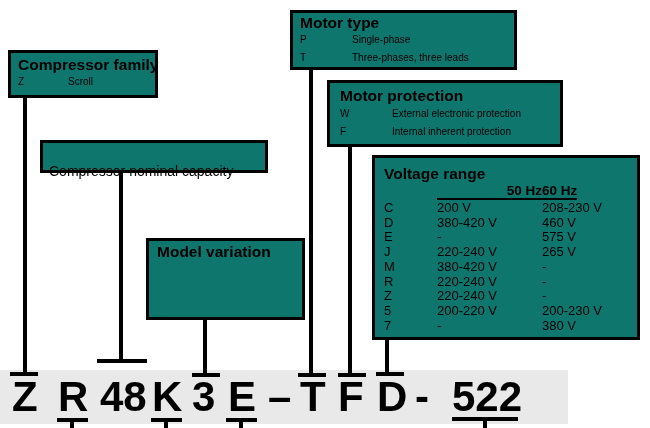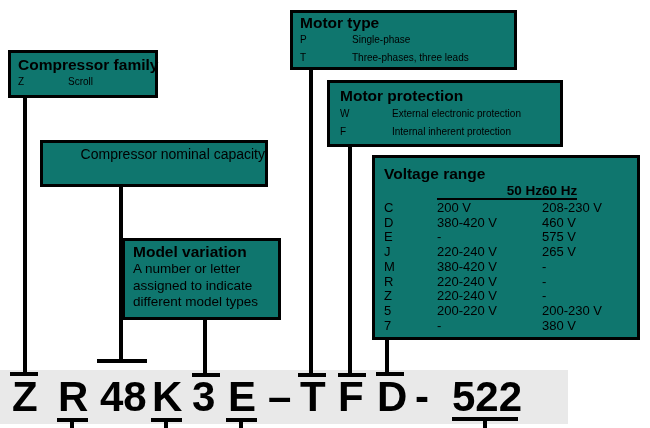--- a/index.html
+++ b/index.html
@@ -9,22 +9,22 @@
   }
   
   .band{position:absolute;left:0;top:370px;width:568px;height:54px;background:#e9e9e9;}
   
   .k{position:absolute;background:#000;}
   
   .box{position:absolute;border:3px solid #000;background:#0f766e;box-sizing:border-box;}
   .b-family{left:8px;top:50px;width:150px;height:48px;padding:3px 0 0 7px;}
   .b-mtype{left:290px;top:10px;width:227px;height:60px;padding:1px 0 0 7px;}
   .b-mprot{left:327px;top:80px;width:236px;height:67px;padding:4px 0 0 10px;}
-  .b-cap{left:40px;top:140px;width:228px;height:47px;padding:1px 0 0 6px;text-align:right;}
-  .b-var{left:122px;top:238px;width:159px;height:82px;padding:2px 0 0 8px;}
+  .b-cap{left:40px;top:140px;width:228px;height:33px;padding:18px 0 0 6px;}
+  .b-var{left:146px;top:238px;width:159px;height:82px;padding:2px 0 0 8px;}
   .b-volt{left:372px;top:155px;width:268px;height:185px;padding:6px 0 0 9px;}
   .btitle{font-size:15.5px;font-weight:bold;line-height:17px;white-space:nowrap;}
   .b-mprot .btitle,.b-var .btitle{line-height:18px;}
   .b-volt .btitle{line-height:19px;}
   .brow{font-size:10px;line-height:17px;white-space:nowrap;}
   .b-mtype .brow{line-height:17.5px;}
   .b-mprot .brow{line-height:18px;}
   .code{display:inline-block;}
   .b-family .code{width:50px;}
   .b-mtype .code{width:52px;}
@@ -103,21 +103,20 @@
       <span class="code">F</span><span>Internal inherent protection</span>
     </div>
   </div>
 
   <div class="box b-cap">
     <div class="captext">Compressor nominal capacity</div>
   </div>
 
   <div class="box b-var">
     <div class="btitle">Model variation</div>
-    <div class="varbody">A number or letter assigned to indicate different model types</div>
   </div>
 
   <div class="box b-volt">
     <div class="btitle">Voltage range</div>
     <div class="vhead">
       <span class="vhead-inner"><span class="vh50">50 Hz</span><span class="vh60">60 Hz</span></span>
     </div>
     <div class="vrows">
       <div class="vrow"><span class="vcode">C</span><span class="v50">200 V</span><span class="v60">208-230 V</span></div>
       <div class="vrow"><span class="vcode">D</span><span class="v50">380-420 V</span><span class="v60">460 V</span></div>

